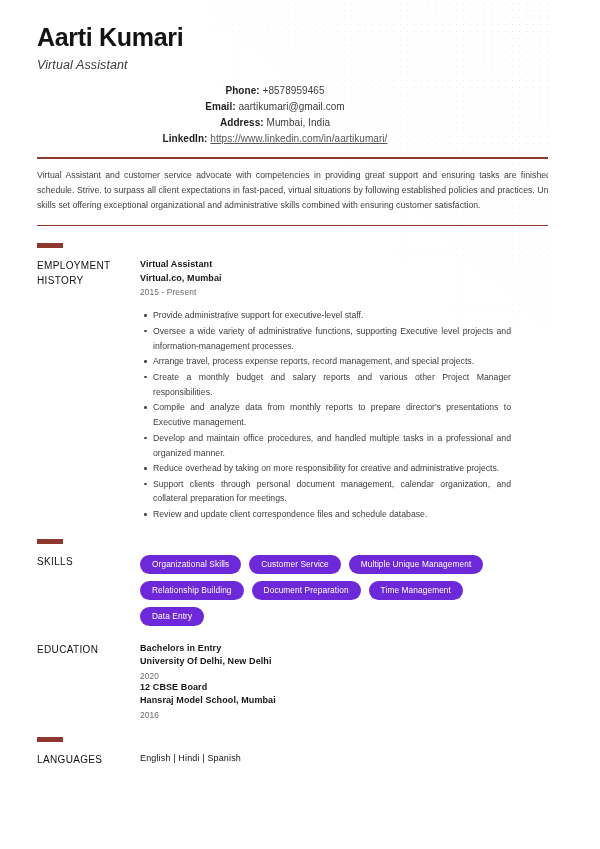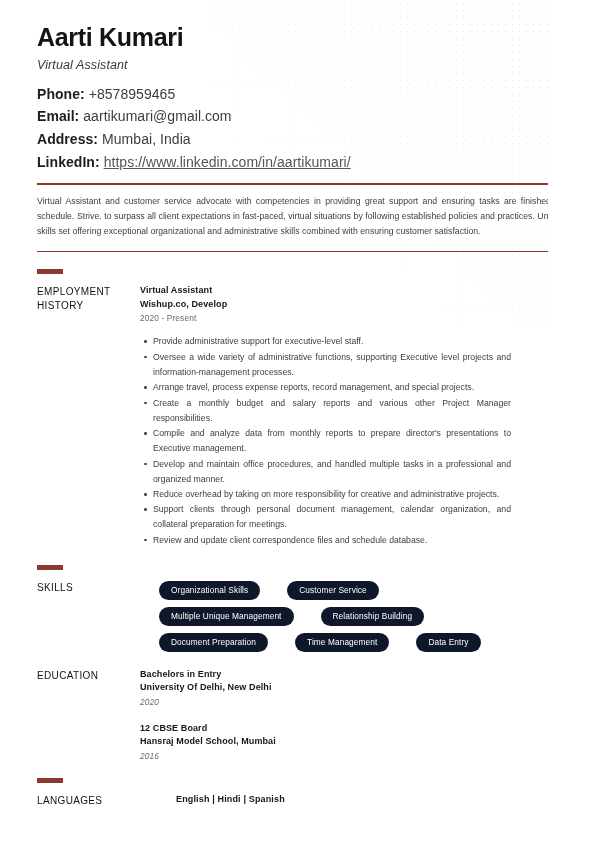--- a/index.html
+++ b/index.html
@@ -51,24 +51,25 @@
     font-size: 12.5px;
     font-style: italic;
     color: #3a3a3a;
     margin-top: 6px;
     letter-spacing: 0.1px;
   }
   .contact-list {
     margin-top: 11px;
   }
   .contact-row {
-    font-size: 14px;
+    font-size: 10px;
     line-height: 1.62;
     color: #3d3d3d;
     letter-spacing: 0.05px;
+    text-align: center;
   }
   .contact-row .lbl {
     font-weight: bold;
     color: #1d1d1d;
   }
   .contact-row .url {
     text-decoration: underline;
     color: #555555;
   }
 
@@ -160,57 +161,54 @@
   }
 
   
   .pill-wrap {
     display: flex;
     flex-wrap: wrap;
     gap: 7px 8px;
     padding-top: 1px;
   }
   .pill {
-    background: #0f172a;
+    background: #6d28d9;
     color: #ffffff;
     font-size: 8.3px;
     padding: 5px 12px 5.5px 12px;
     border-radius: 11px;
     white-space: nowrap;
     letter-spacing: 0.1px;
     line-height: 1;
-    margin-left: 19px;
   }
 
   
   .edu-item { margin-bottom: 0; }
-  .edu-item + .edu-item { margin-top: 15px; }
+  .edu-item + .edu-item { }
   .edu-line {
     font-size: 9px;
     font-weight: bold;
     color: #161616;
     line-height: 1.5;
     letter-spacing: 0.1px;
   }
   .edu-year {
     font-size: 8.4px;
     color: #6a6a6a;
     margin-top: 2px;
     letter-spacing: 0.1px;
-    font-style: italic;
   }
 
   
   .lang-text {
     font-size: 9px;
-    font-weight: bold;
+    font-weight: normal;
     color: #161616;
     letter-spacing: 0.15px;
     padding-top: 1px;
-    margin-left: 36px;
   }
   .spacer-md { height: 16px; }
 </style>
 </head>
 <body>
 
 <div class="page">
   <div class="dots"></div>
 
   <div class="content">
@@ -244,22 +242,22 @@
     <div class="rule bottom-summary"></div>
 
     <div class="marker"></div>
     <div class="section">
       <div class="col-label">
         <div>EMPLOYMENT</div>
         <div>HISTORY</div>
       </div>
       <div class="col-body">
         <div class="job-head">Virtual Assistant</div>
-        <div class="job-head">Wishup.co, Develop</div>
-        <div class="job-date">2020 - Present</div>
+        <div class="job-head">Virtual.co, Mumbai</div>
+        <div class="job-date">2015 - Present</div>
         <ul class="bullets">
           <li>Provide administrative support for executive-level staff.</li>
           <li>Oversee a wide variety of administrative functions, supporting Executive level projects and information-management processes.</li>
           <li>Arrange travel, process expense reports, record management, and special projects.</li>
           <li>Create a monthly budget and salary reports and various other Project Manager responsibilities.</li>
           <li>Compile and analyze data from monthly reports to prepare director's presentations to Executive management.</li>
           <li>Develop and maintain office procedures, and handled multiple tasks in a professional and organized manner.</li>
           <li>Reduce overhead by taking on more responsibility for creative and administrative projects.</li>
           <li>Support clients through personal document management, calendar organization, and collateral preparation for meetings.</li>
           <li>Review and update client correspondence files and schedule database.</li>

